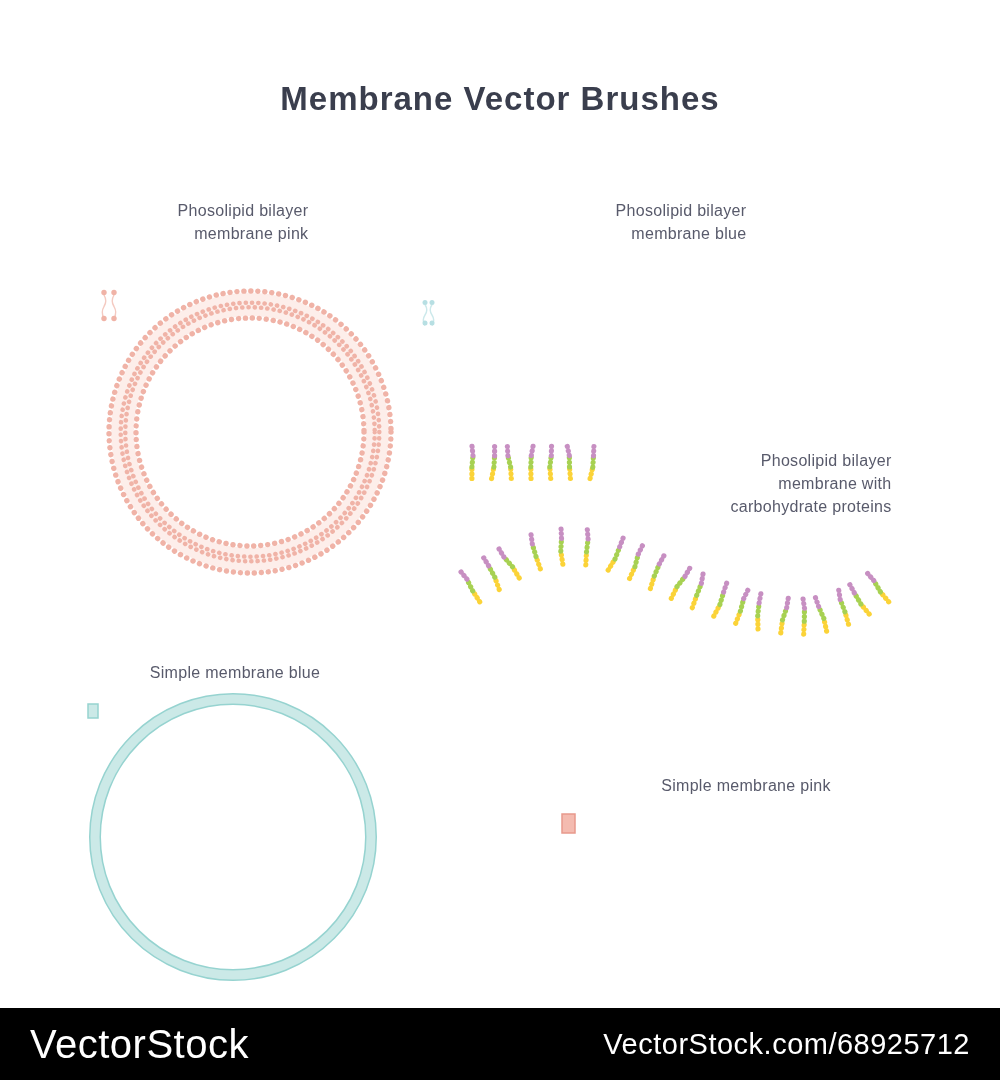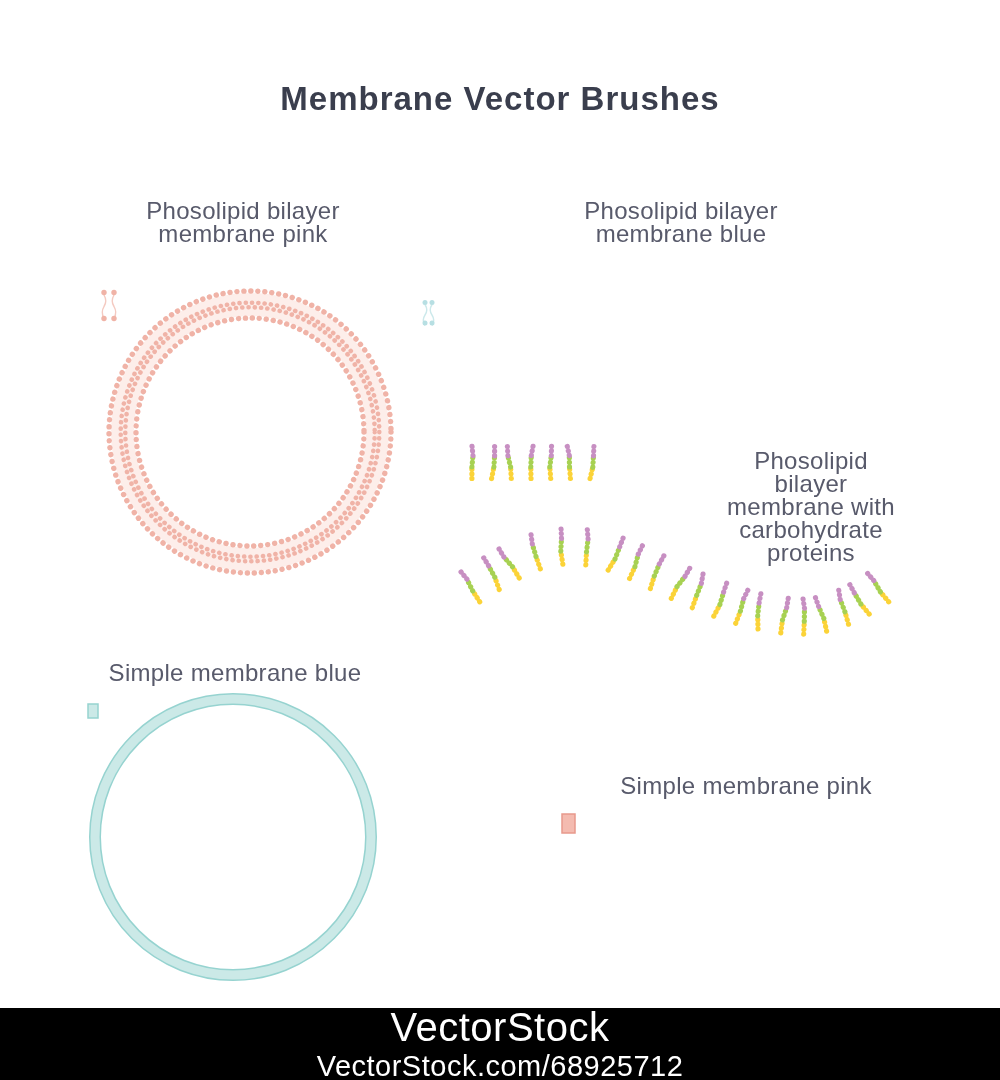--- a/index.html
+++ b/index.html
@@ -7,22 +7,22 @@
     position:relative;width:1000px;height:1080px;background:#fff;overflow:hidden;
     font-family:"Liberation Sans",sans-serif;
   }
   .title{
     position:absolute;left:0;right:0;top:64px;text-align:center;
     font-size:33px;font-weight:700;letter-spacing:1px;
     color:var(--titleColor,#3a3e4d);
     margin-top:16px;
   }
   .cap{
-    position:absolute;transform:translateX(-50%);text-align:center;
-    font-size:24px;line-height:23px;letter-spacing:.3px;white-space:pre-line;
+    position:absolute;transform:translateX(-50%);text-align:right;
+    font-size:16px;line-height:23px;letter-spacing:.3px;white-space:pre-line;
     color:var(--labelColor,#585a6b);
   }
   .figure{position:absolute;left:0;top:0;}
 
   
   .dot-big{stroke-width:5.4;stroke-dasharray:0.1 6.9;stroke-linecap:round;fill:none;}
   .dot-small{stroke-width:4.6;stroke-dasharray:0.1 6.2;stroke-linecap:round;fill:none;}
   .pink{stroke:var(--headPink,#f0b3a7);}
   .blue{stroke:var(--headBlue,#b7dfe3);}
   .body-pink{stroke:var(--bodyPink,#fdeeea);fill:none;}
@@ -39,22 +39,22 @@
   .hd-pink{fill:var(--headPink,#f0b3a7);}
   .hd-blue{fill:var(--headBlue,#b7dfe3);}
   .bead{fill:none;stroke-linecap:round;stroke-width:5.2;stroke-dasharray:0.1 4.5;}
   .beadY{stroke:var(--beadYellow,#fbd338);}
   .beadG{stroke:var(--beadGreen,#a7d152);}
   .beadP{stroke:var(--beadPurple,#c78fc2);}
 
   .bar{
     position:absolute;left:0;top:1008px;width:1000px;height:72px;
     background:var(--barBg,#000);color:var(--barText,#fff);
-    display:flex;align-items:center;justify-content:center;
-    padding:0 30px;box-sizing:border-box;flex-direction:column;
+    display:flex;align-items:center;justify-content:space-between;
+    padding:0 30px;box-sizing:border-box;
   }
   .brand{font-size:40px;font-weight:500;letter-spacing:.5px;}
   .code{font-size:29px;font-weight:400;letter-spacing:.5px;}
 </style>
 </head>
 <body>
 
 <div class="stage">
 
   <div class="title">Membrane Vector Brushes</div>

